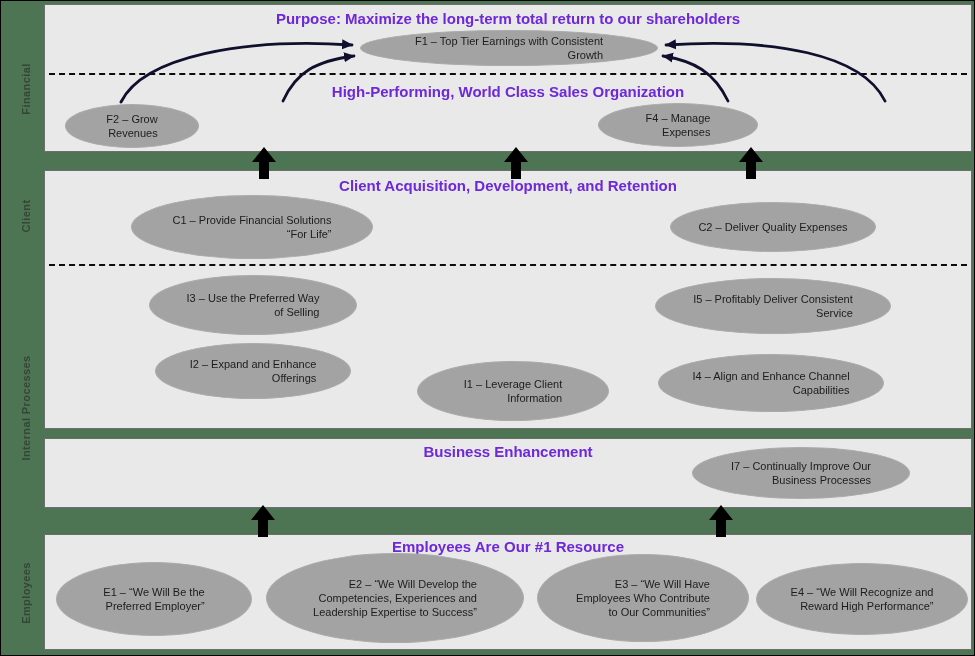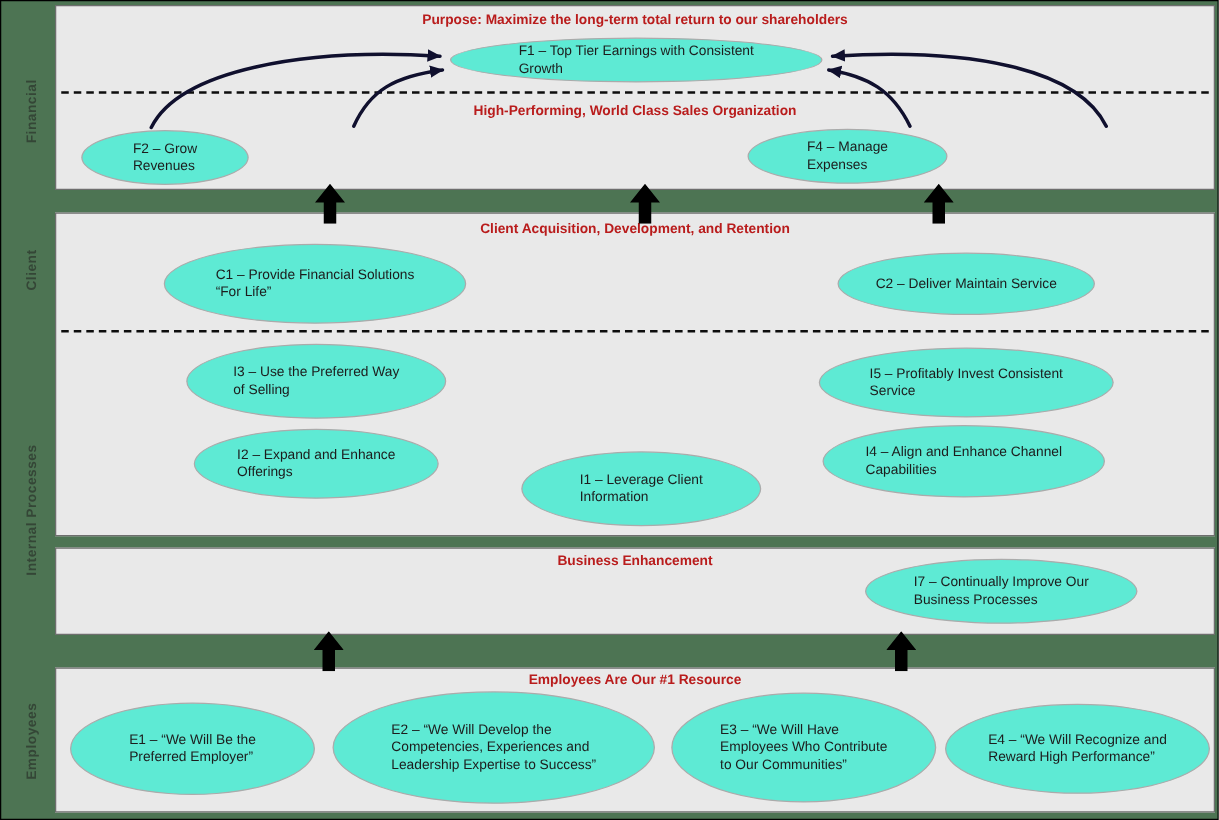--- a/index.html
+++ b/index.html
@@ -8,32 +8,32 @@
     position:relative; width:975px; height:656px;
     background:#4d7453; border:1px solid #000; overflow:hidden;
     font-family:"Liberation Sans","DejaVu Sans",sans-serif;
   }
   .band {
     position:absolute; left:43px; width:928px;
     background:#e9e9e9; border:1px solid #6e6e6e;
   }
   .band-title {
     position:absolute; left:0; width:100%;
-    text-align:center; font-weight:bold; font-size:11px; color:#b91c1c;
+    text-align:center; font-weight:bold; font-size:15px; color:#6d28d9;
     white-space:nowrap;
   }
   .dashed-line {
     position:absolute; left:4px; right:4px; height:0;
     border-top:2px dashed #0d0d0d;
   }
   .node {
-    position:absolute; background:#5eead4; border:1.4px solid #ababab;
+    position:absolute; background:#a3a3a3; border:1.4px solid #ababab;
     border-radius:50%;
     display:flex; align-items:center; justify-content:center;
-    text-align:left; font-size:11px; line-height:1.3; color:#1c1c1c;
+    text-align:right; font-size:11px; line-height:1.3; color:#1c1c1c;
     white-space:pre-line; padding:2px 6px;
   }
   .side-label {
     position:absolute; left:25px;
     transform:translate(-50%,-50%) rotate(-90deg);
     transform-origin:center center;
     white-space:nowrap; font-weight:bold; font-size:11px;
     color:#2f3b30; opacity:.8; letter-spacing:.4px;
   }
   .up-arrow { position:absolute; width:24px; height:32px; }
@@ -70,29 +70,29 @@
 
   <div class="node" style="left:359px;top:29px;width:298px;height:36px">F1 – Top Tier Earnings with Consistent
 Growth</div>
   <div class="node" style="left:64px;top:103px;width:134px;height:44px">F2 – Grow
 Revenues</div>
   <div class="node" style="left:597px;top:102px;width:160px;height:44px">F4 – Manage
 Expenses</div>
 
   <div class="node" style="left:130px;top:194px;width:242px;height:64px">C1 – Provide Financial Solutions
 “For Life”</div>
-  <div class="node" style="left:669px;top:201px;width:206px;height:50px">C2 – Deliver Maintain Service</div>
+  <div class="node" style="left:669px;top:201px;width:206px;height:50px">C2 – Deliver Quality Expenses</div>
 
   <div class="node" style="left:148px;top:274px;width:208px;height:60px">I3 – Use the Preferred Way
 of Selling</div>
-  <div class="node" style="left:654px;top:277px;width:236px;height:56px">I5 – Profitably Invest Consistent
+  <div class="node" style="left:654px;top:277px;width:236px;height:56px">I5 – Profitably Deliver Consistent
 Service</div>
   <div class="node" style="left:154px;top:342px;width:196px;height:56px">I2 – Expand and Enhance
 Offerings</div>
-  <div class="node" style="left:657px;top:339px;width:226px;height:58px">I4 – Align and Enhance Channel
+  <div class="node" style="left:657px;top:353px;width:226px;height:58px">I4 – Align and Enhance Channel
 Capabilities</div>
   <div class="node" style="left:416px;top:360px;width:192px;height:60px">I1 – Leverage Client
 Information</div>
 
   <div class="node" style="left:691px;top:446px;width:218px;height:52px">I7 – Continually Improve Our
 Business Processes</div>
 
   <div class="node" style="left:55px;top:561px;width:196px;height:74px">E1 – “We Will Be the
 Preferred Employer”</div>
   <div class="node" style="left:265px;top:552px;width:258px;height:90px">E2 – “We Will Develop the

